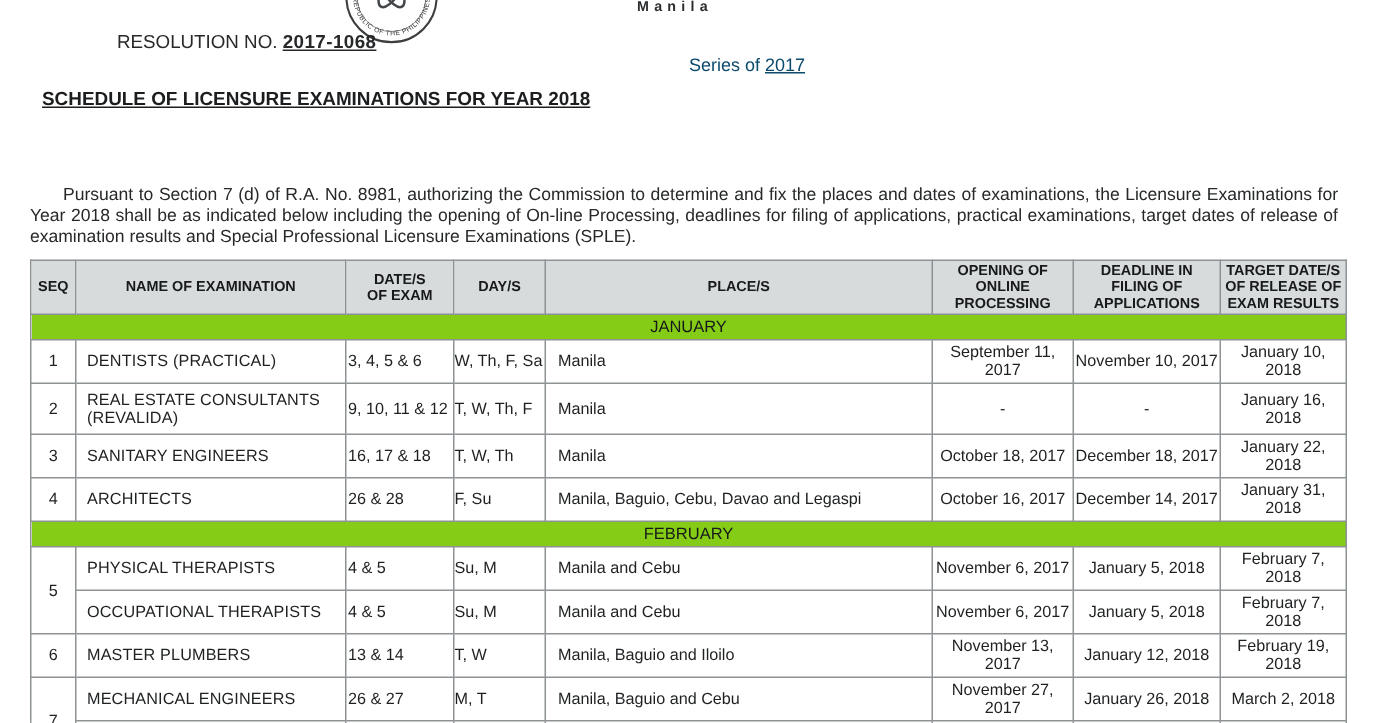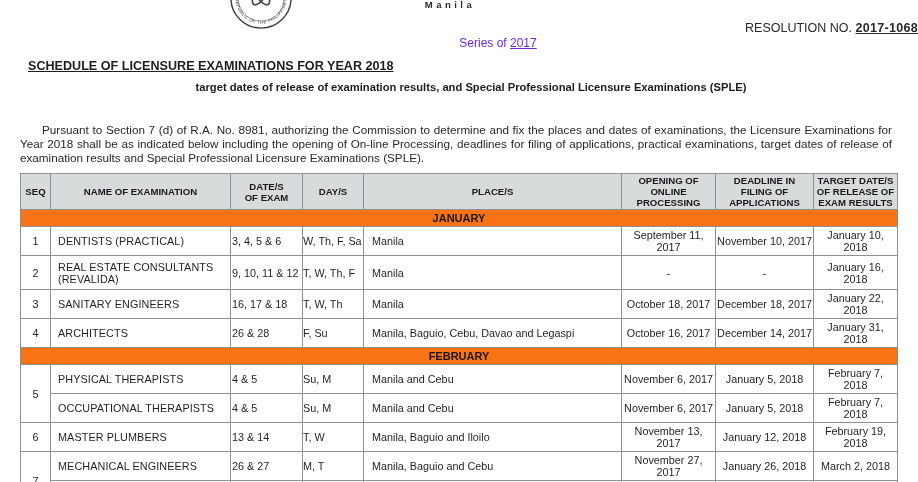--- a/index.html
+++ b/index.html
@@ -9,39 +9,39 @@
     overflow:hidden;
     background:#ffffff;
     font-family:"Liberation Sans","DejaVu Sans",sans-serif;
     color:#202224;
   }
   .abs{position:absolute;}
   
   #seal{left:229px;top:-34px;width:64px;height:64px;}
   #manila{top:-1px;left:0;right:18px;text-align:center;
     font-weight:bold;font-size:9.5px;letter-spacing:3.5px;color:#2a2c2e;}
-  #resolution{top:21px;left:78px;right:0;text-align:right;font-size:12.5px;color:#26282a;}
+  #resolution{top:21px;left:78px;right:0;text-align:left;font-size:12.5px;color:#26282a;}
   #resolution .num{text-decoration:underline;font-weight:bold;letter-spacing:.3px;}
-  #series{top:36px;left:78px;right:0;text-align:center;font-size:12px;color:#6d28d9;}
+  #series{top:36px;left:78px;right:0;text-align:center;font-size:12px;color:#0c4a6e;}
   #series .yr{text-decoration:underline;}
   #doc-title{top:59px;left:28px;right:0;text-align:left;
     font-weight:bold;font-size:12.6px;text-decoration:underline;color:#1b1d1f;}
   #doc-subtitle{top:81px;left:24px;right:0;text-align:center;
     font-weight:bold;font-size:11.2px;line-height:13.6px;color:#1b1d1f;}
   #intro{top:123px;left:20px;width:872px;font-size:11.7px;line-height:13.9px;
     text-align:justify;text-indent:22px;color:#26282a;}
   
   #tbl-wrap{top:173px;left:20px;}
   table{border-collapse:collapse;table-layout:fixed;width:877px;
     font-size:10.8px;color:#1e2022;}
   td,th{border:1px solid #8d9294;vertical-align:middle;overflow:hidden;}
   table{border:1.5px solid #6b7072;}
   th{background:#d8dbdc;font-size:9.6px;line-height:11px;font-weight:bold;
      white-space:pre-line;text-align:center;height:28px;padding:1px 2px;color:#17191b;}
-  tr.month-row td{background:#f97316;font-weight:bold;text-align:center;
+  tr.month-row td{background:#84cc16;font-weight:normal;text-align:center;
      font-size:11px;height:16px;padding:0;color:#17191b;}
   td.c-seq{text-align:center;}
   td.c-name{text-align:left;padding:2px 4px 2px 7px;letter-spacing:.1px;}
   td.c-dates{text-align:left;}
   td.c-days{text-align:left;padding-left:0;}
   td.c-places{text-align:left;padding-left:8px;}
   td.c-mid{text-align:center;}
   tr.exam-row{height:29px;}
   tr.exam-row.tall{height:34px;}
 </style>
@@ -72,21 +72,20 @@
     <span class="num">2017-1068</span>
   </div>
 
   <div id="series" class="abs">
     <span>Series of </span><span class="yr">2017</span>
   </div>
 
   <div id="doc-title" class="abs">SCHEDULE OF LICENSURE EXAMINATIONS FOR YEAR 2018</div>
 
   <div id="doc-subtitle" class="abs">
-    <div>target dates of release of examination results, and Special Professional Licensure Examinations (SPLE)</div>
   </div>
 
   <div id="intro" class="abs">Pursuant to Section 7 (d) of R.A. No. 8981, authorizing the Commission to determine and fix the places and dates of examinations, the Licensure Examinations for Year 2018 shall be as indicated below including the opening of On-line Processing, deadlines for filing of applications, practical examinations, target dates of release of examination results and Special Professional Licensure Examinations (SPLE).</div>
 
   <div id="tbl-wrap" class="abs">
     <table>
       <colgroup>
         <col style="width:30px">
           <col style="width:180px">
           <col style="width:72px">

